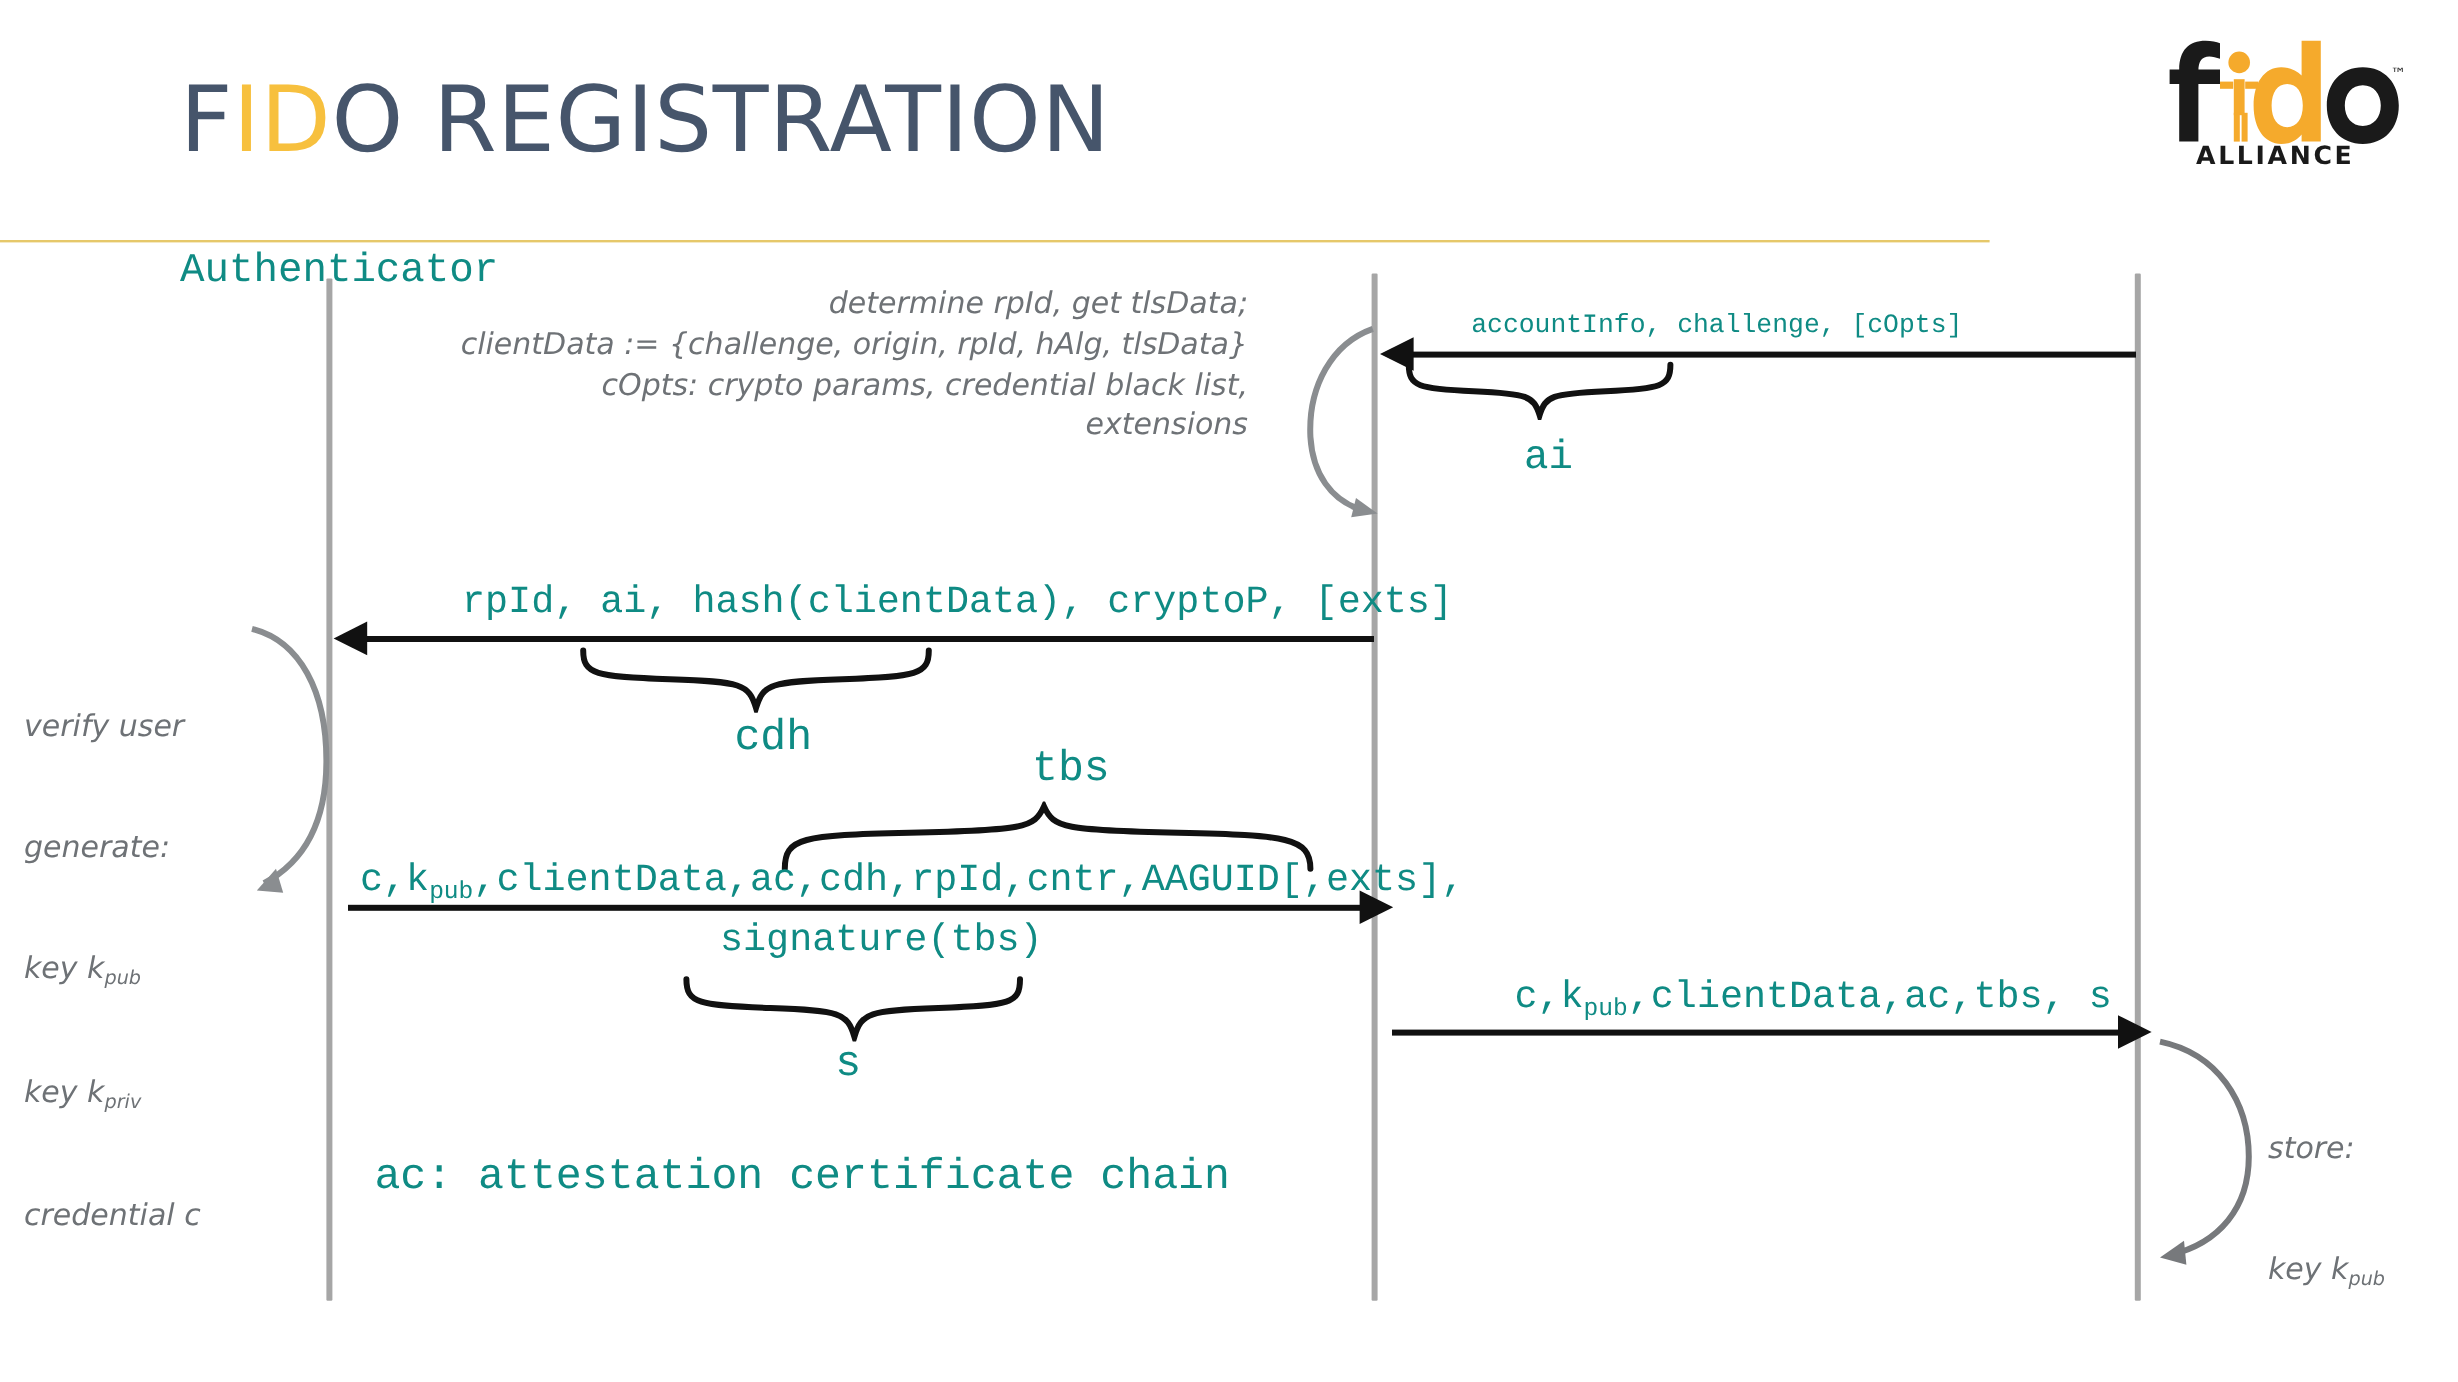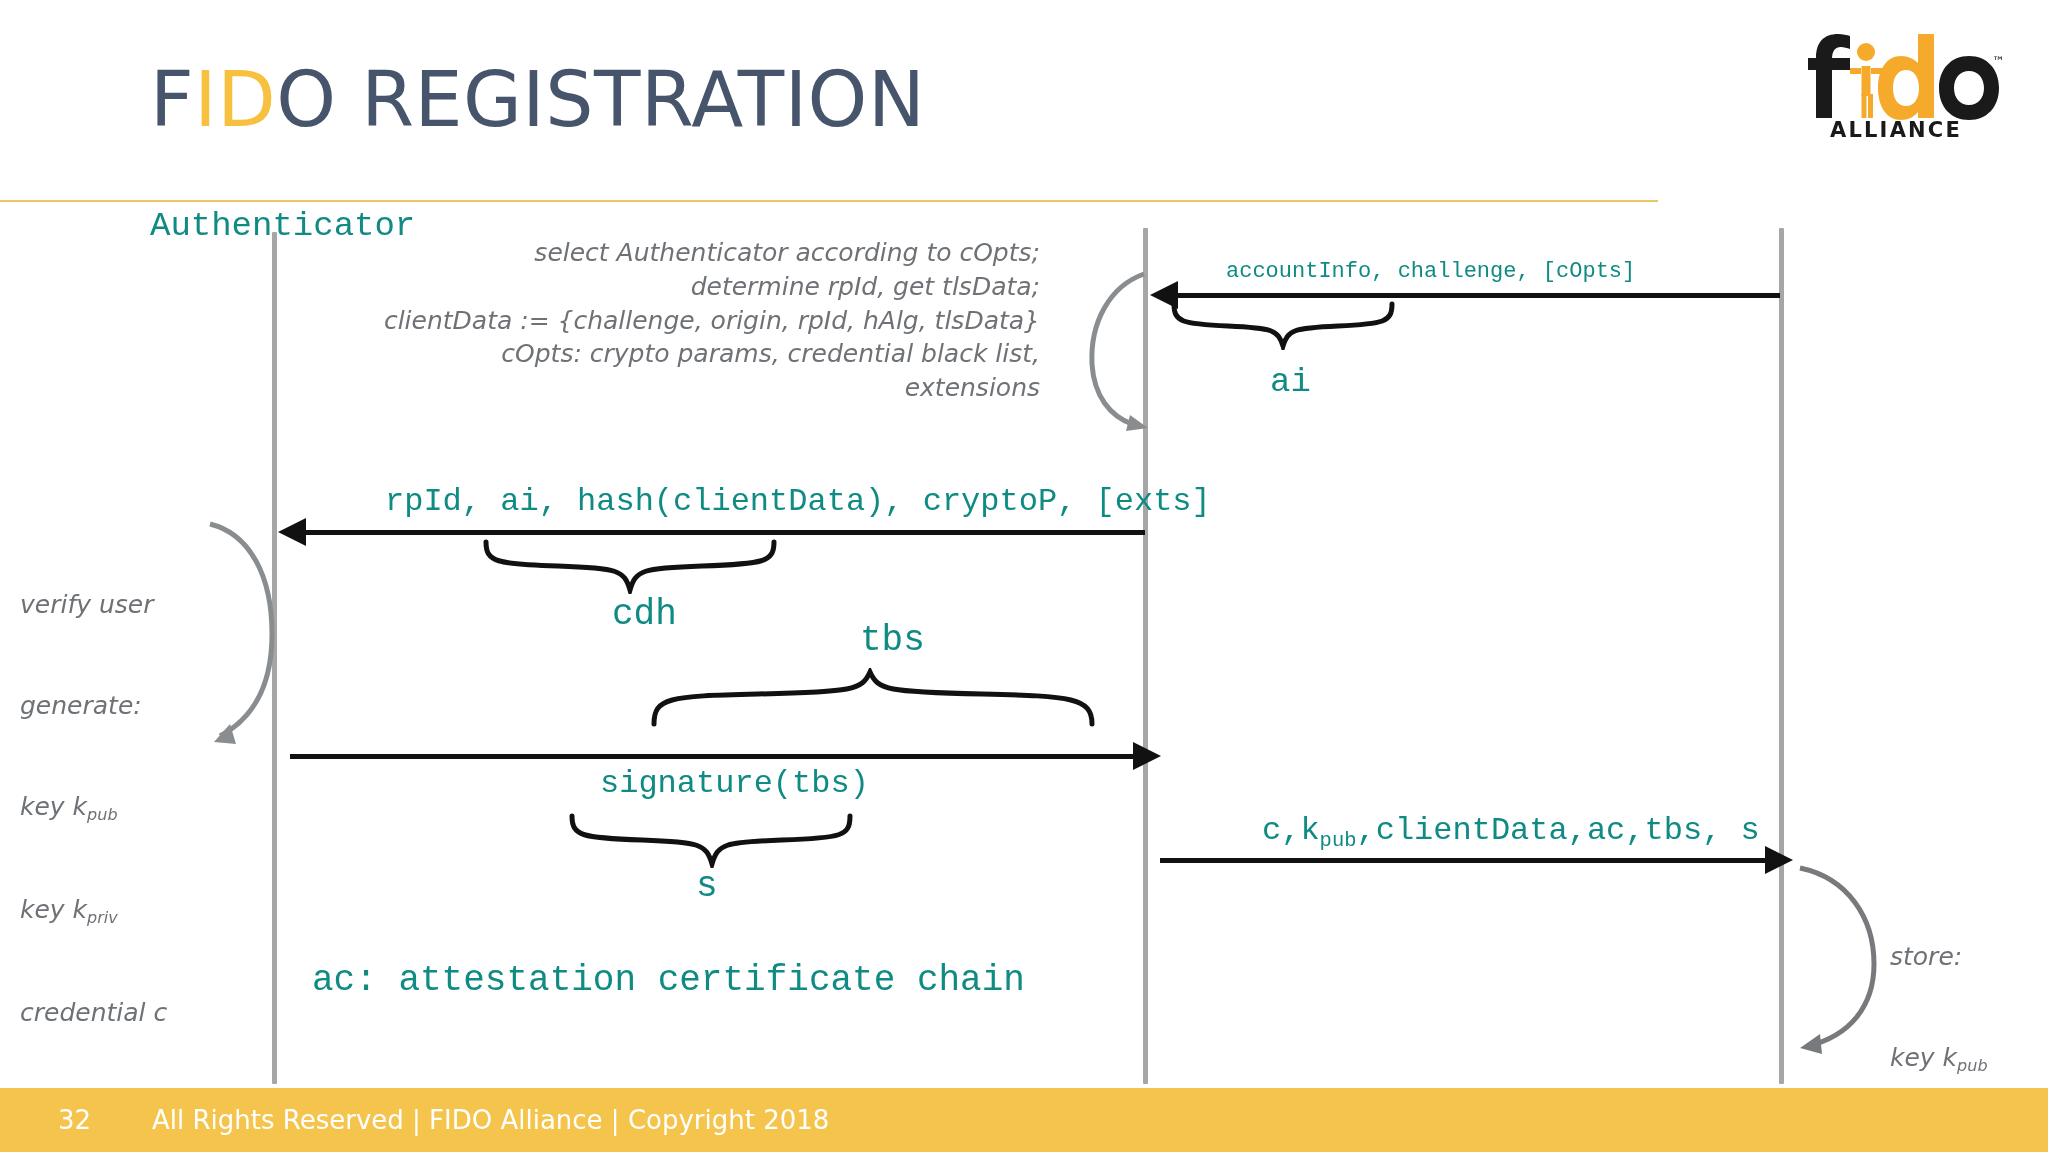--- a/index.html
+++ b/index.html
@@ -101,21 +101,21 @@
       <text x="24" y="107" font-family="DejaVu Sans, sans-serif" font-size="21" letter-spacing="2.2" font-weight="bold" fill="#1a1a1a">ALLIANCE</text>
     </svg>
   </div>
 
   <div class="lifeline" style="left:272px;top:232px;height:852px;"></div>
   <div class="lifeline" style="left:1143px;top:228px;height:856px;"></div>
   <div class="lifeline" style="left:1779px;top:228px;height:856px;"></div>
 
   <div class="tlabel" style="left:150px;top:206px;font-size:34px;">Authenticator</div>
 
-  <div class="gitalic r" style="left:280px;top:236px;width:760px;text-align:right;"><div>select Authenticator according to cOpts;</div><div>determine rpId, get tlsData;</div><div>clientData := {challenge, origin, rpId, hAlg, tlsData}</div><div>cOpts: crypto params, credential black list,</div><div>extensions</div></div>
+  <div class="gitalic r" style="left:280px;top:236px;width:760px;text-align:right;"><div>determine rpId, get tlsData;</div><div>clientData := {challenge, origin, rpId, hAlg, tlsData}</div><div>cOpts: crypto params, credential black list,</div><div>extensions</div></div>
 
   <svg class="curve" style="left:1052px;top:268px;" width="120" height="170" viewBox="0 0 120 170">
     <path d="M92 6 C58 18 38 54 40 96 C42 128 58 148 80 156" fill="none" stroke="#8a8d90" stroke-width="5"></path>
     <path d="M78 147 L96 160 L74 163 Z" fill="#8a8d90"></path>
   </svg>
 
   <div class="tlabel" style="left:1226px;top:259px;font-size:22px;">accountInfo, challenge, [cOpts]</div>
   <div class="arrow" style="left:1170px;top:293px;width:610px;"></div>
   <div class="arrowhead ah-left" style="left:1150px;top:281px;"></div>
   <svg class="brace" style="left:1168px;top:300px;" width="230" height="50" viewBox="0 0 230 50">
@@ -141,20 +141,21 @@
   </div>
   <svg class="curve" style="left:196px;top:512px;" width="120" height="240" viewBox="0 0 120 240">
     <path d="M14 12 C54 22 76 64 76 122 C76 172 58 206 24 224" fill="none" stroke="#8a8d90" stroke-width="5"></path>
     <path d="M34 212 L18 230 L40 232 Z" fill="#8a8d90"></path>
   </svg>
 
   <div class="tlabel" style="left:860px;top:620px;font-size:36px;">tbs</div>
   <svg class="brace" style="left:648px;top:668px;" width="450" height="60" viewBox="0 0 450 60">
     <path d="M6 56 C6 30 20 28 110 26 C205 24 214 22 222 4 C230 22 239 24 334 26 C424 28 444 30 444 56" fill="none" stroke="#111" stroke-width="5" stroke-linecap="round"></path>
   </svg>
+  <div class="tlabel" style="left:300px;top:715px;font-size:32px;"><span>c,k</span><span class="sub">pub</span><span>,clientData,ac,cdh,rpId,cntr,AAGUID[,exts],</span></div>
   <div class="arrow" style="left:290px;top:754px;width:845px;"></div>
   <div class="arrowhead ah-right" style="left:1133px;top:742px;"></div>
   <div class="tlabel" style="left:600px;top:765px;font-size:32px;text-align:right;">signature(tbs)</div>
   <svg class="brace" style="left:566px;top:812px;" width="290" height="56" viewBox="0 0 290 56">
     <path d="M6 4 C6 24 16 26 76 28 C134 30 140 32 146 52 C152 32 158 30 216 28 C276 26 284 24 284 4" fill="none" stroke="#111" stroke-width="5" stroke-linecap="round"></path>
   </svg>
   <div class="tlabel" style="left:696px;top:866px;font-size:36px;">s</div>
 
   <div class="tlabel" style="left:1262px;top:812px;font-size:32px;"><span>c,k</span><span class="sub">pub</span><span>,clientData,ac,tbs, s</span></div>
   <div class="arrow" style="left:1160px;top:858px;width:615px;"></div>
@@ -165,18 +166,14 @@
     <path d="M34 178 L14 192 L36 198 Z" fill="#77797c"></path>
   </svg>
   <div class="gitalic" style="left:1890px;top:872px;width:180px;">
     <div>store:</div>
     <div><span>key k</span><span class="sub">pub</span></div>
     <div>c</div>
   </div>
 
   <div class="tlabel" style="left:312px;top:960px;font-size:36px;">ac: attestation certificate chain</div>
 
-  <div class="footer">
-    <div class="pagenum">32</div>
-    <div class="copy">All Rights Reserved | FIDO Alliance | Copyright 2018</div>
-  </div>
 
 </div>
 
 </body></html>

